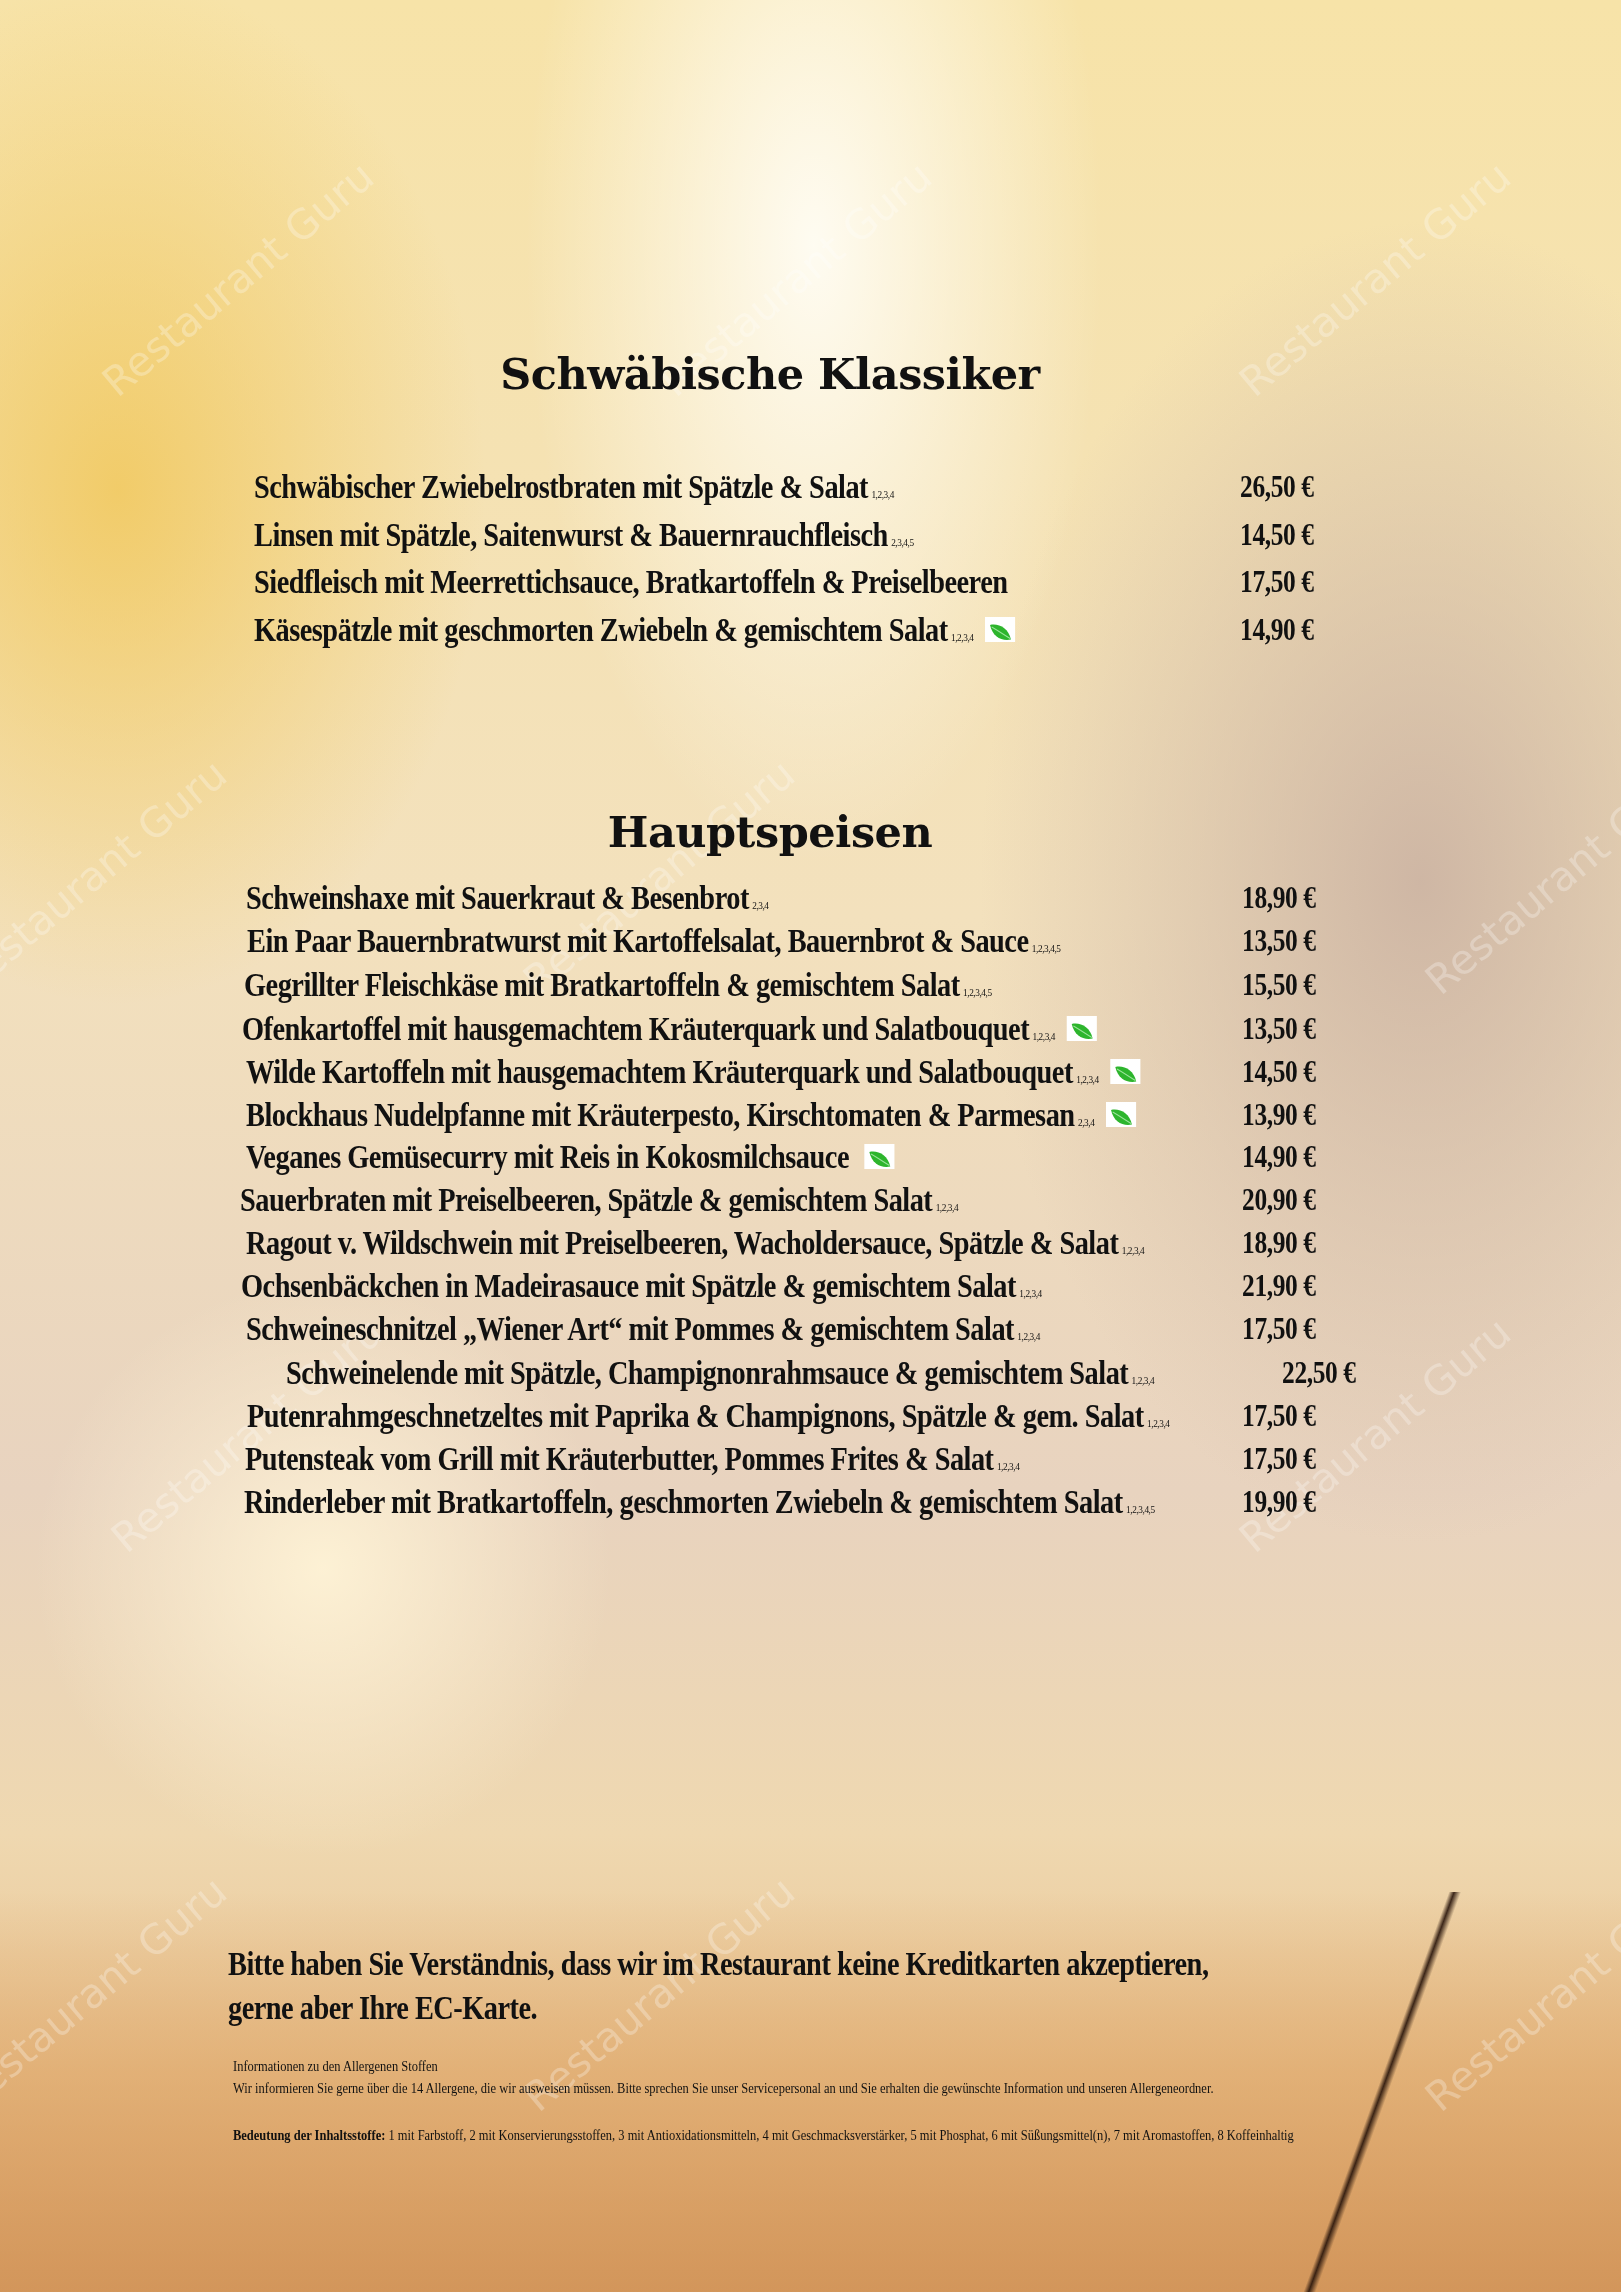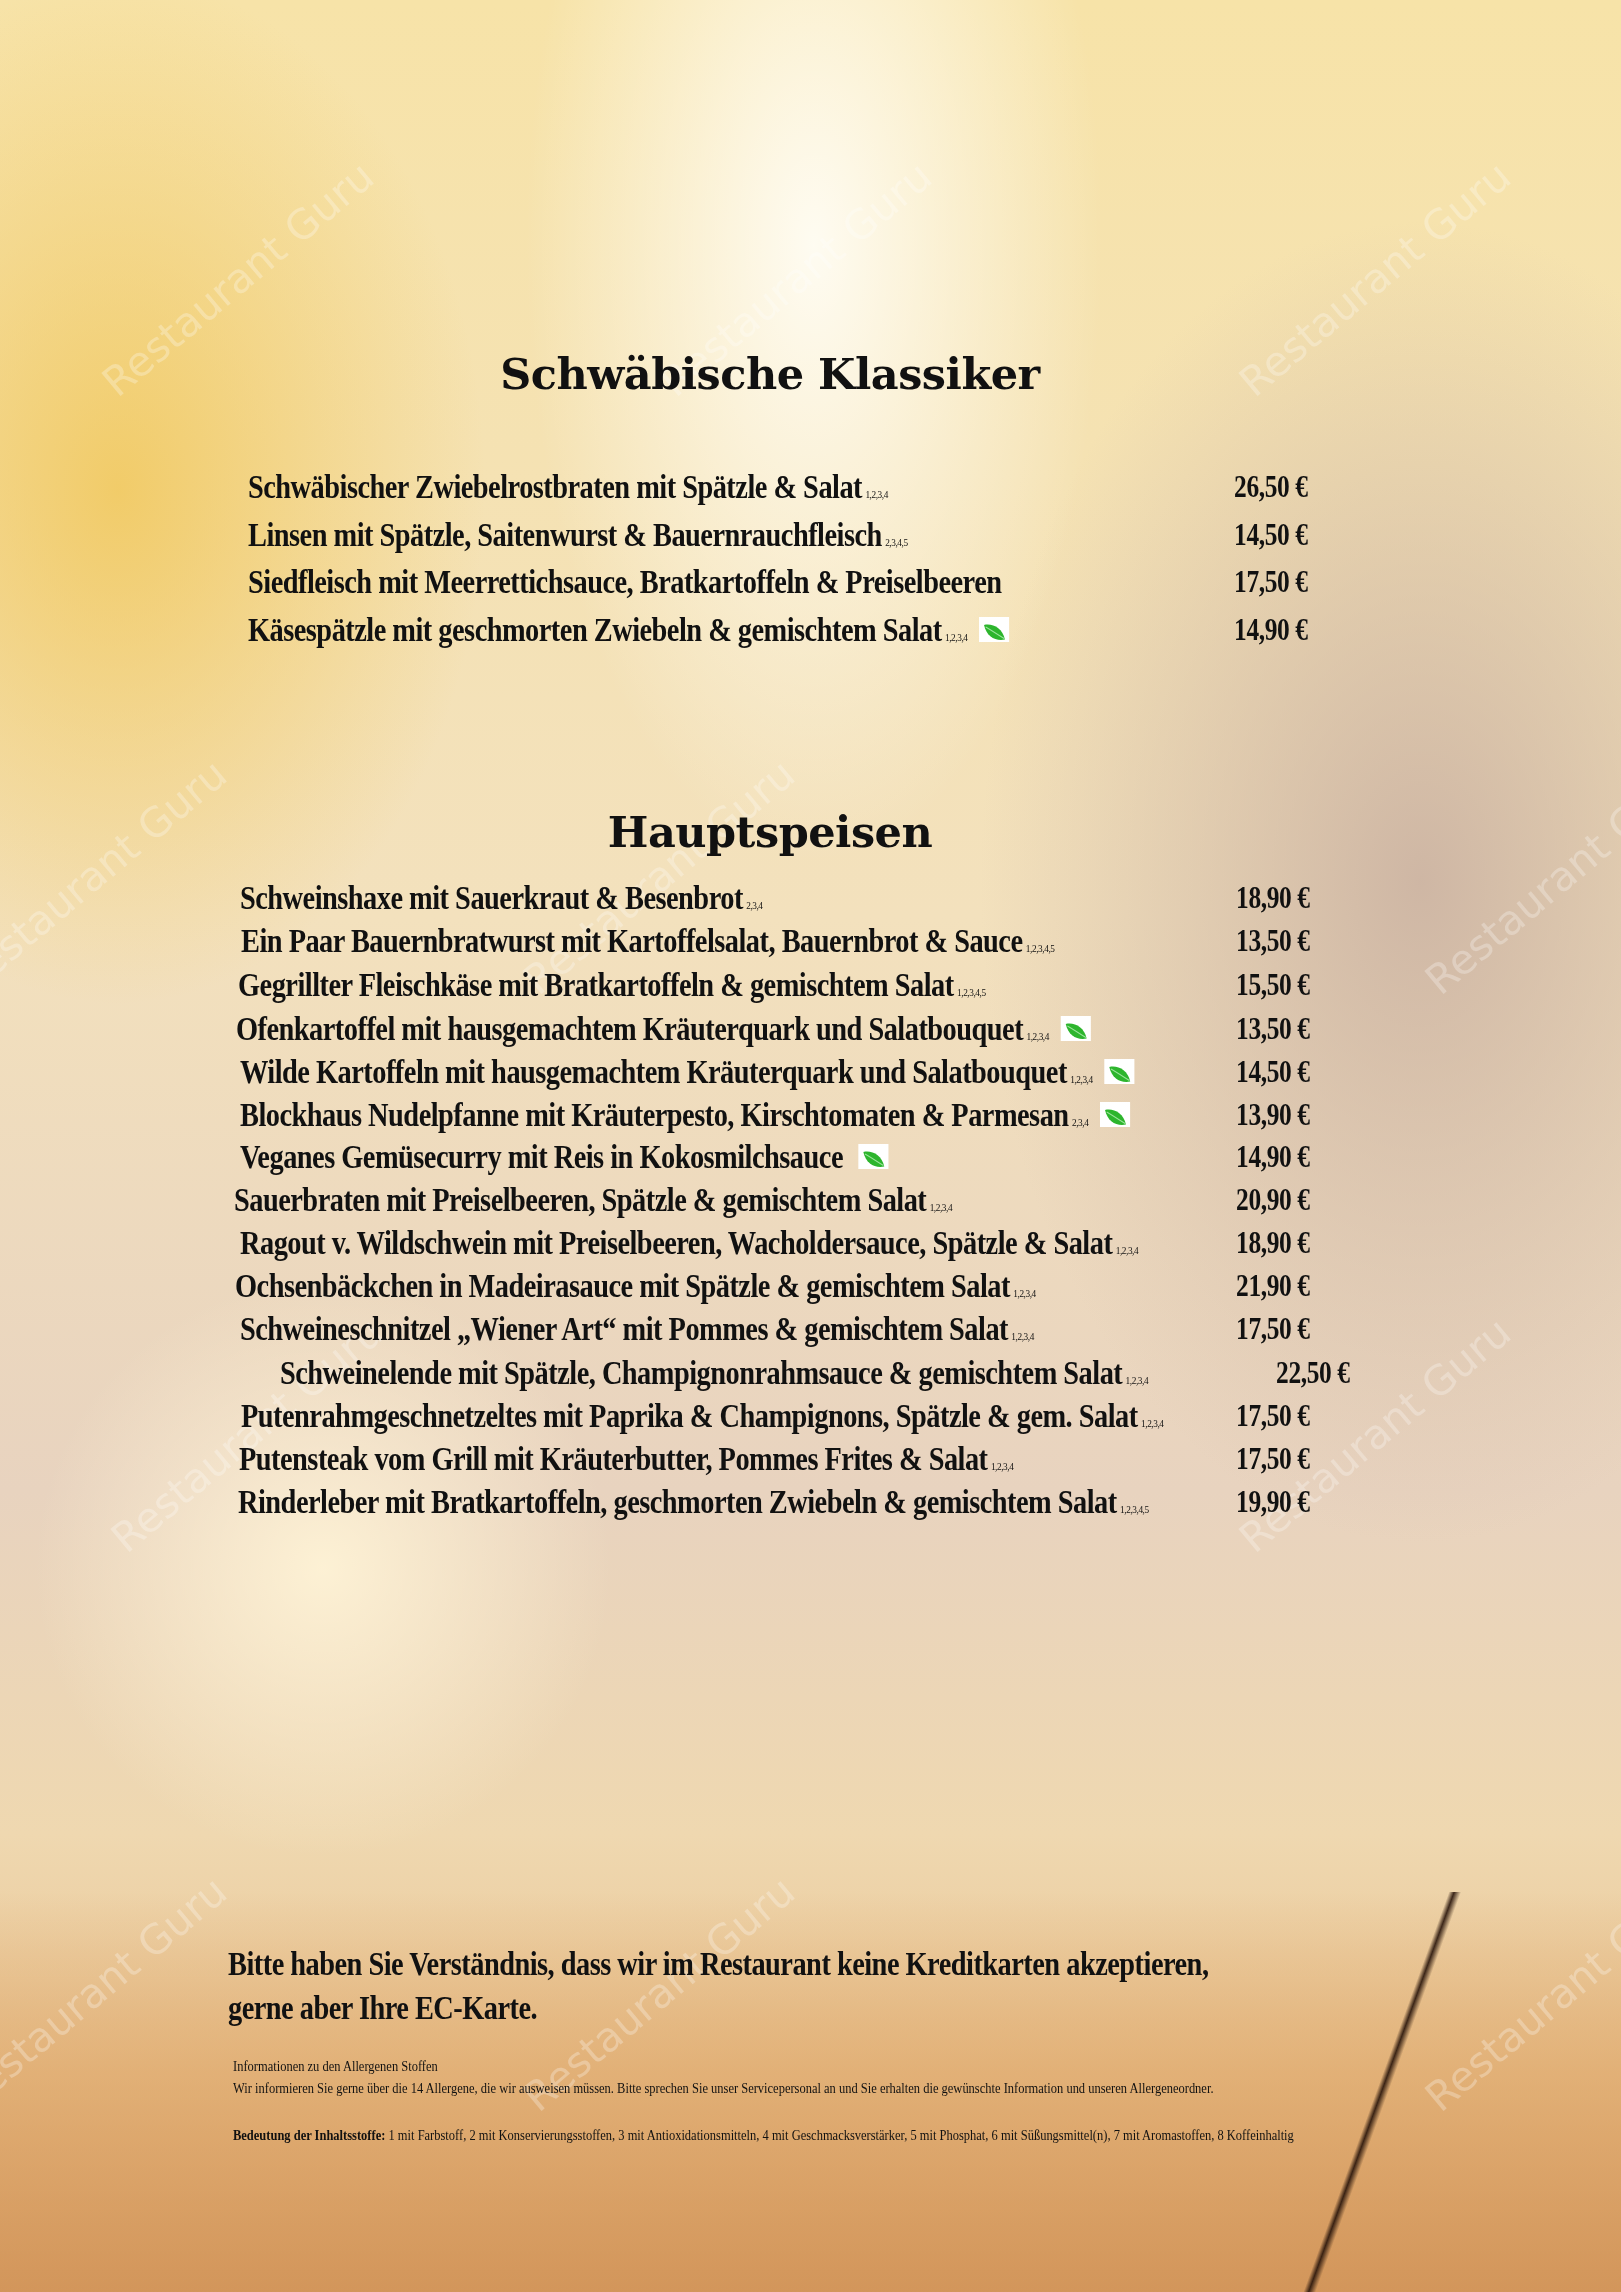--- a/index.html
+++ b/index.html
@@ -25,21 +25,21 @@
     position: absolute; color: rgba(255,255,255,0.28);
     font-family: "DejaVu Sans", sans-serif; font-size: 41px;
     transform: rotate(-40deg); white-space: nowrap; pointer-events: none;
   }
   .section-title {
     position: absolute; left: 0; width: 1540px; text-align: center;
     font-size: 43px; font-weight: bold; letter-spacing: -0.5px;
     font-family: "DejaVu Serif", serif;
   }
   .menu-row {
-    position: absolute; left: 10px; width: 1519px; height: 39px;
+    position: absolute; left: 16px; width: 1519px; height: 39px;
   }
   .dish {
     position: absolute; white-space: nowrap;
     font-family: "Liberation Serif", serif;
     font-size: 33px; font-weight: bold; letter-spacing: -0.6px;
     transform: scaleX(0.86); transform-origin: left center;
   }
   .allergens { font-size: 10.8px; font-weight: normal; margin-left: 3.9px; letter-spacing: -0.5px; }
   .veg-icon {
     display: inline-block; width: 35px; height: 25.5px; background: #fff;

